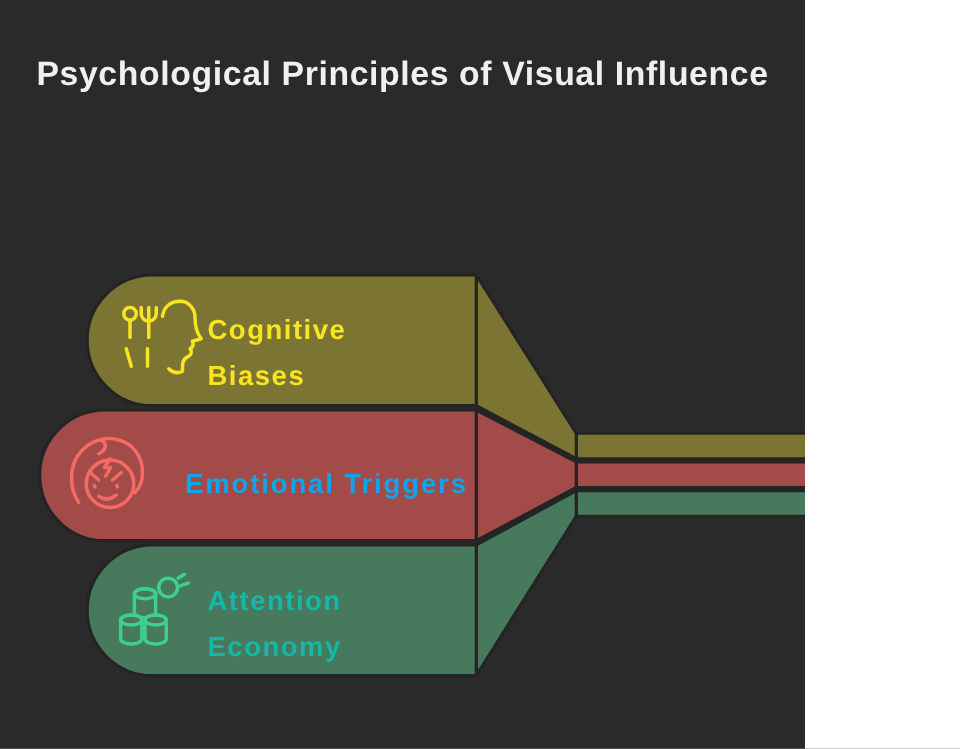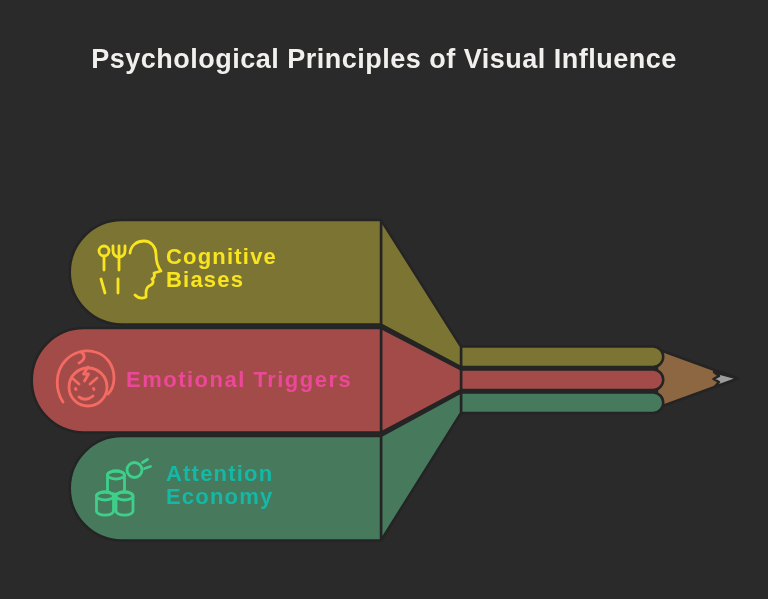--- a/index.html
+++ b/index.html
@@ -1,18 +1,18 @@
 <!DOCTYPE html>
 <html><head>
 <meta charset="utf-8">
 <style>
   html, body { margin: 0; padding: 0; }
   .stage {
     position: relative;
-    width: 768px;
+    width: 644px;
     height: 599px;
     overflow: hidden;
     font-family: "Liberation Sans", sans-serif;
   }
   .title {
     position: absolute;
     top: 44px;
     left: 0;
     width: 100%;
     margin: 0;
@@ -35,21 +35,21 @@
   }
   .icon {
     stroke-width: 2.8;
     stroke-linecap: round;
     stroke-linejoin: round;
   }
   .label {
     position: absolute;
     font-weight: bold;
     font-size: 22px;
-    line-height: 23px;
+    line-height: 37px;
     letter-spacing: 1.2px;
     white-space: pre-line;
   }
   .label-cognitive { left: 166px; top: 245px; }
   .label-emotional { left: 126px; top: 368px; letter-spacing: 1.5px; }
   .label-attention { left: 166px; top: 462px; }
 </style>
 </head>
 <body>
 
@@ -112,16 +112,16 @@
       <path d="M96.5,496 V511 A8.5,4.2 0 0 0 113.5,511 V496 A8.5,4 0 0 0 96.5,496 Z" fill="#47795d"></path>
       <ellipse cx="105" cy="496" rx="8.5" ry="4" fill="none"></ellipse>
 
       <path d="M116,496 V511 A8.5,4.2 0 0 0 133,511 V496 A8.5,4 0 0 0 116,496 Z" fill="#47795d"></path>
       <ellipse cx="124.5" cy="496" rx="8.5" ry="4" fill="none"></ellipse>
     </g>
   </svg>
 
   <div class="label label-cognitive" style="color: rgb(248, 229, 31);">Cognitive
 Biases</div>
-  <div class="label label-emotional" style="color: #ec4899;">Emotional Triggers</div>
+  <div class="label label-emotional" style="color: #0ea5e9; margin-left: 22px;">Emotional Triggers</div>
   <div class="label label-attention" style="color: #14b8a6;">Attention
 Economy</div>
 </div>
 
 </body></html>

